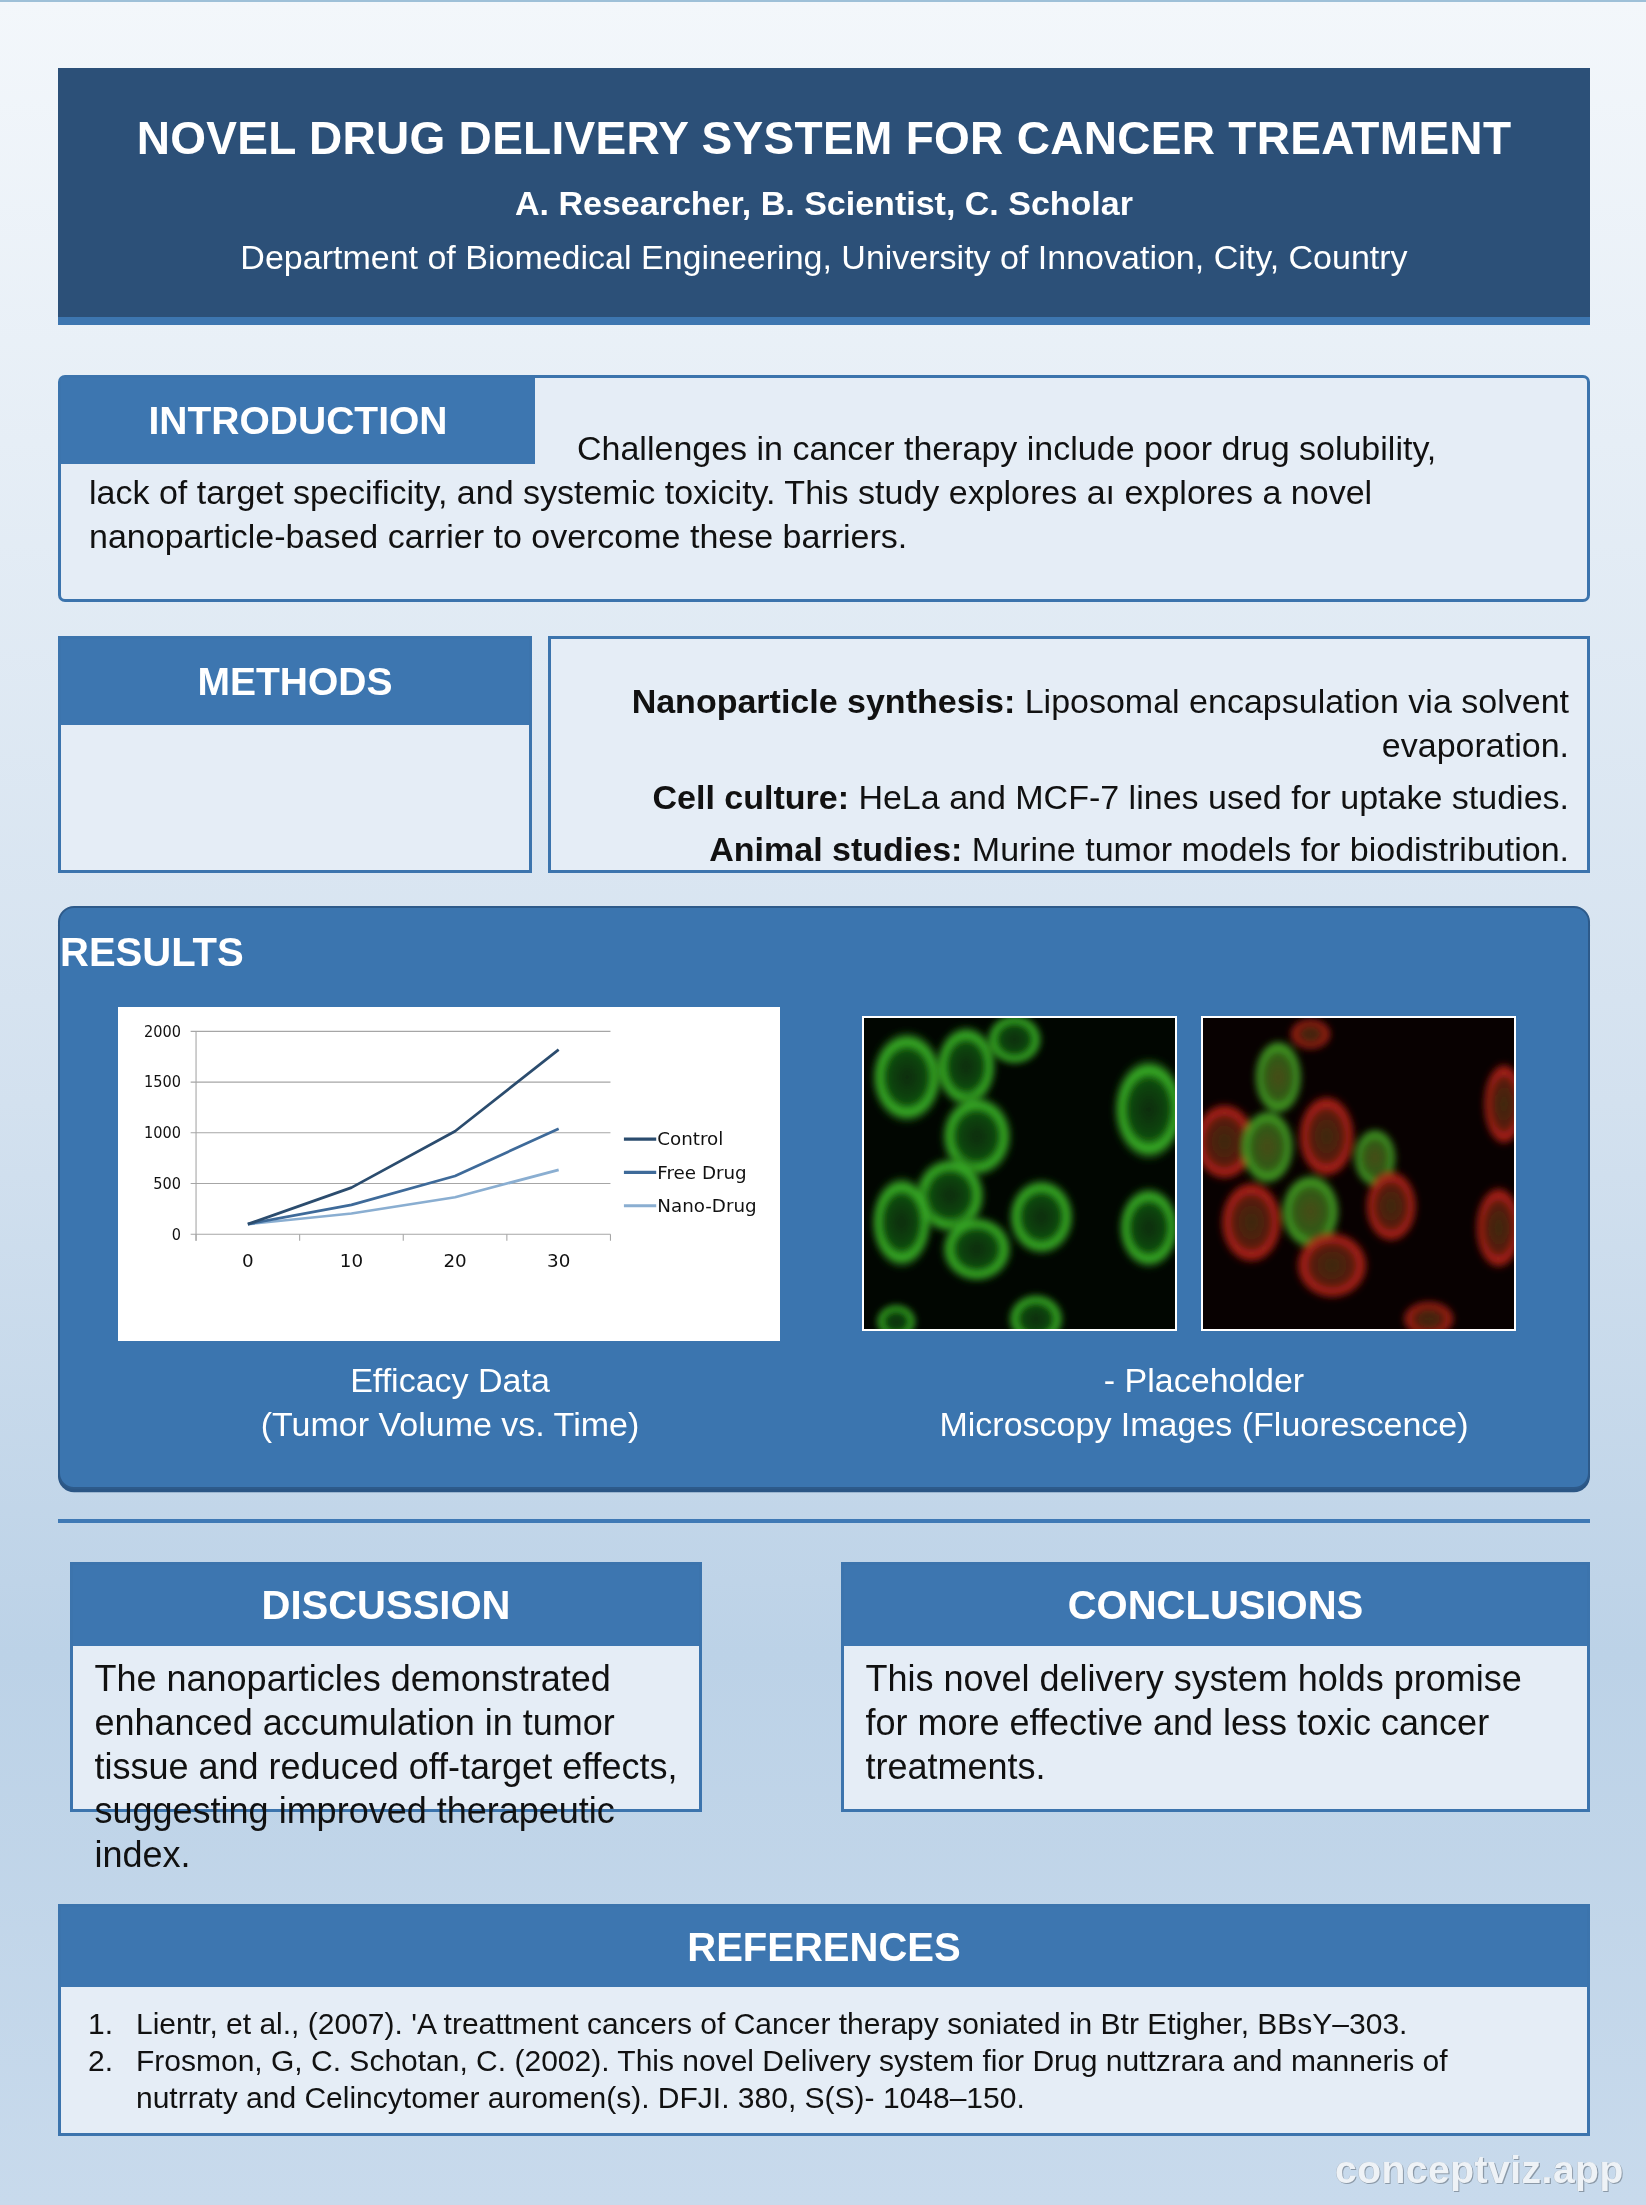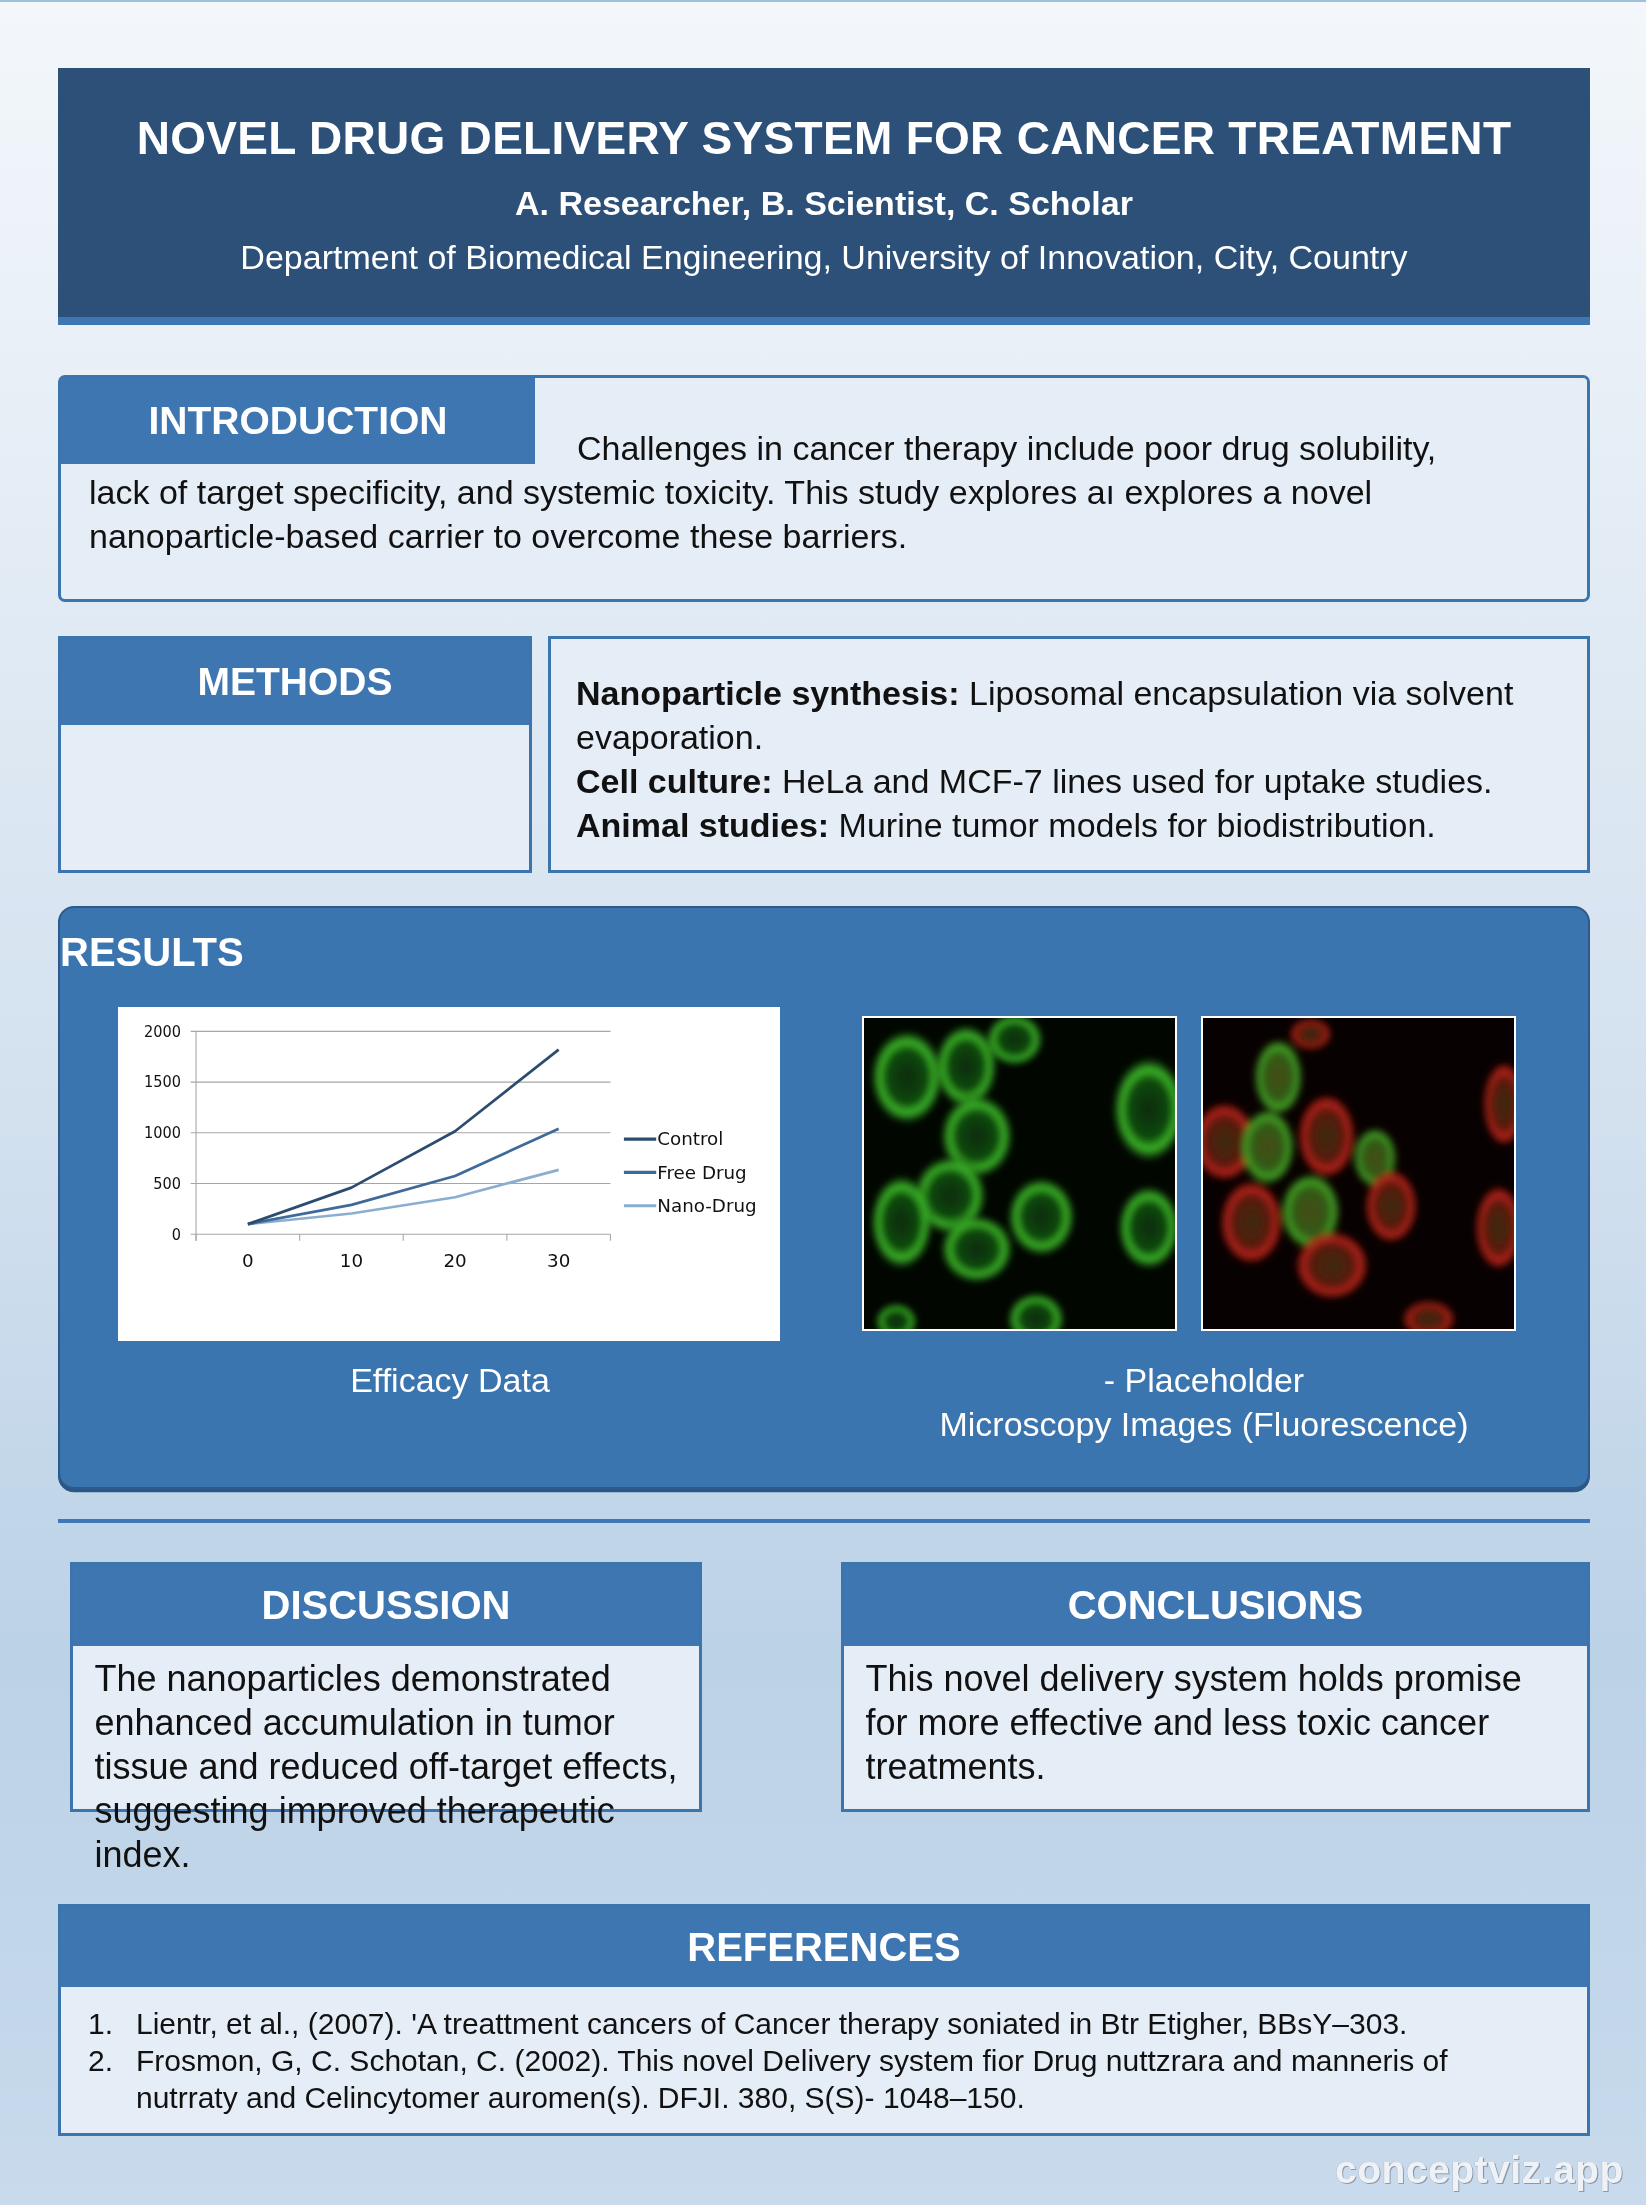--- a/index.html
+++ b/index.html
@@ -37,21 +37,21 @@
   .intro { left: 58px; top: 375px; width: 1532px; height: 227px; border-radius: 7px; }
   .intro .tab { position: absolute; left: 0; top: 0; width: 474px; height: 86px; font-size: 39px; line-height: 86px; padding-bottom: 16px; }
   .intro .line1 { position: absolute; left: 516px; top: 48px; white-space: nowrap; }
   .intro .rest { position: absolute; left: 28px; top: 92px; width: 1454px; }
 
   
   .methods-left { left: 58px; top: 636px; width: 474px; height: 237px; }
   .methods-left .tab { position: absolute; left: 0; top: 0; right: 0; height: 86px; font-size: 39px; line-height: 86px; padding-bottom: 10.8px; }
   .methods-right { left: 548px; top: 636px; width: 1042px; height: 237px; }
   .methods-right .list { position: absolute; left: 25px; top: 32px; width: 1001px; }
-  .methods-right p { margin: 0; }
+  .methods-right p { margin: 8px; text-align: right; }
   .methods-right b { font-weight: bold; }
 
   
   .results {
     left: 58px; top: 906px; width: 1532px; height: 583px;
     background: #3b75af;
     border-radius: 16px;
     border: 2.2px solid #2d5a8a;
     box-shadow: 0 3.2px 0 #2b5685;
   }
@@ -213,20 +213,21 @@
         <ellipse cx="350" cy="350" rx="50" ry="70" fill="url(#cellR)"></ellipse>
         <ellipse cx="240" cy="460" rx="70" ry="65" fill="url(#cellR)"></ellipse>
         <ellipse cx="550" cy="390" rx="45" ry="80" fill="url(#cellR)"></ellipse>
         <ellipse cx="420" cy="560" rx="50" ry="35" fill="url(#cellR)"></ellipse>
       </g>
     </svg>
   </div>
 
   <div class="caption cap-chart">
     <div>Efficacy Data</div>
+    <div>(Tumor Volume vs. Time)</div>
   </div>
   <div class="caption cap-micro">
     <div>- Placeholder</div>
     <div>Microscopy Images (Fluorescence)</div>
   </div>
 </div>
 
 <div class="abs divider"></div>
 
 <div class="abs box dc disc">

